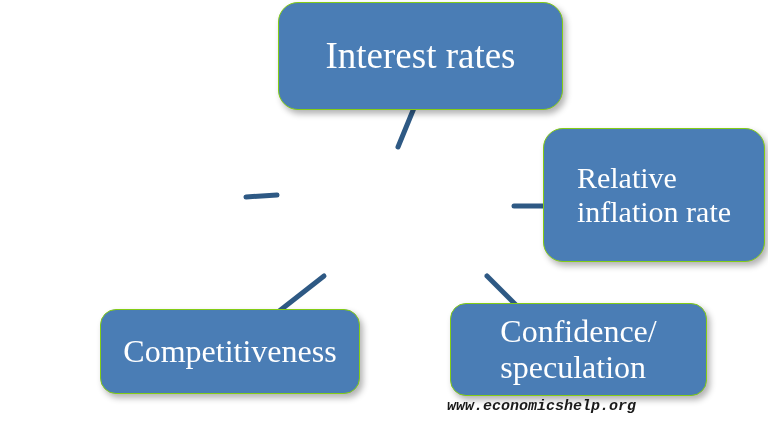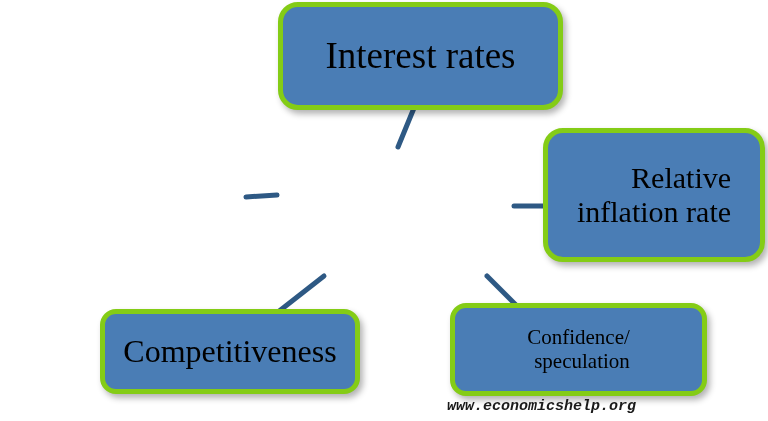--- a/index.html
+++ b/index.html
@@ -25,23 +25,23 @@
     width: 768px;
     height: 421px;
     pointer-events: none;
   }
   .node {
     position: absolute;
     box-sizing: border-box;
     display: flex;
     align-items: center;
     justify-content: center;
-    text-align: right;
-    color: #000000;
-    border: 5px solid #84cc16;
+    text-align: left;
+    color: #ffffff;
+    border: 1px solid #84cc16;
     border-radius: 16px;
     box-shadow: 3px 4px 6px rgba(0,0,0,0.30);
     font-family: "Liberation Serif", "DejaVu Serif", serif;
     line-height: 1.12;
     z-index: 5;
     white-space: pre-line;
   }
   .node.blue   { background: #4a7db5; }
   .node.center { background: #93884f; }
 
@@ -67,21 +67,21 @@
     border-radius: 22px;
     line-height: 1.75;
   }
   #node-competitiveness {
     left: 100px; top: 309px; width: 260px; height: 85px;
     font-size: 32px;
     border-radius: 16px;
   }
   #node-confidence {
     left: 450px; top: 303px; width: 257px; height: 93px;
-    font-size: 21px;
+    font-size: 32px;
     border-radius: 16px;
   }
 
   #watermark {
     position: absolute;
     left: 447px;
     top: 398px;
     width: 180px;
     text-align: center;
     font-family: Liberation Mono, monospace;

